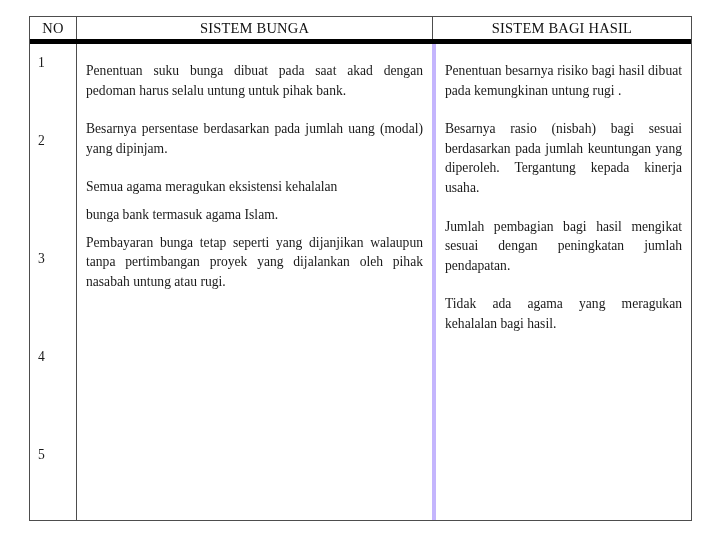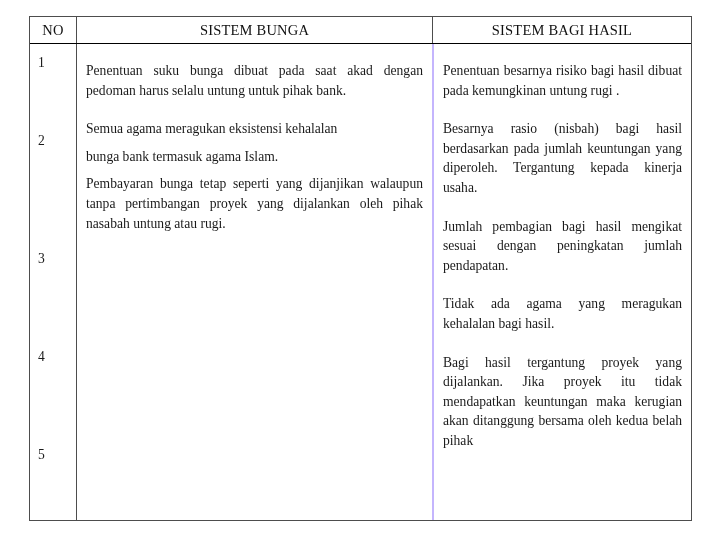--- a/index.html
+++ b/index.html
@@ -32,21 +32,21 @@
     height: 505px;
     border: 1px solid #4d4d4d;
     background: #ffffff;
     overflow: hidden;
   }
 
   
   .thead {
     display: flex;
     height: 27px;
-    border-bottom: 1px solid #000000;
+    border-bottom: 5px solid #000000;
   }
   .thead .cell {
     display: flex;
     align-items: center;
     justify-content: center;
     font-size: 14.5px;
     letter-spacing: 0.2px;
     color: #111111;
     white-space: nowrap;
   }
@@ -59,21 +59,21 @@
   .thead .col-bunga { border-left: 1px solid #4d4d4d; }
   .thead .col-bagi  { border-left: 1px solid #4d4d4d; text-align: center; }
 
   
   .tbody {
     display: flex;
     height: 476px;
     align-items: stretch;
   }
   .tbody .col-bunga { border-left: 1px solid #4d4d4d; }
-  .tbody .col-bagi  { border-left: 2px solid #c4b5fd; }
+  .tbody .col-bagi  { border-left: 4px solid #c4b5fd; }
 
   .tbody .cell {
     padding: 9px 9px 0 9px;
     font-size: 13.6px;
     line-height: 19.6px;
   }
   .tbody .col-no {
     padding-left: 8px;
     padding-right: 4px;
   }
@@ -124,28 +124,28 @@
         <p class="num-slot">&nbsp;<br>&nbsp;<br>&nbsp;<br>&nbsp;</p>
 
         <p class="num num-slot">4</p>
         <p class="num-slot">&nbsp;<br>&nbsp;<br>&nbsp;<br>&nbsp;</p>
 
         <p class="num num-slot">5</p>
       </div>
 
       <div class="cell col-bunga">
         <p class="para">Penentuan suku bunga dibuat pada saat akad dengan pedoman harus selalu untung untuk pihak bank.</p>
+        <p class="para">Besarnya persentase berdasarkan pada jumlah uang (modal) yang dipinjam.</p>
         <p class="para tight">Semua agama meragukan eksistensi kehalalan</p>
         <p class="para tight">bunga bank termasuk agama Islam.</p>
         <p class="para">Pembayaran bunga tetap seperti yang dijanjikan walaupun tanpa pertimbangan proyek yang dijalankan oleh pihak nasabah untung atau rugi.</p>
       </div>
 
       <div class="cell col-bagi">
         <p class="para">Penentuan besarnya risiko bagi hasil dibuat pada kemungkinan untung rugi .</p>
-        <p class="para">Besarnya rasio (nisbah) bagi hasil berdasarkan pada jumlah keuntungan yang diperoleh. Tergantung kepada kinerja usaha.</p>
+        <p class="para">Besarnya rasio (nisbah) bagi sesuai berdasarkan pada jumlah keuntungan yang diperoleh. Tergantung kepada kinerja usaha.</p>
         <p class="para">Jumlah pembagian bagi hasil mengikat sesuai dengan peningkatan jumlah pendapatan.</p>
         <p class="para">Tidak ada agama yang meragukan kehalalan bagi hasil.</p>
-        <p class="para">Bagi hasil tergantung proyek yang dijalankan. Jika proyek itu tidak mendapatkan keuntungan maka kerugian akan ditanggung bersama oleh kedua belah pihak</p>
       </div>
 
     </div>
   </div>
 </div>
 
 </body></html>

